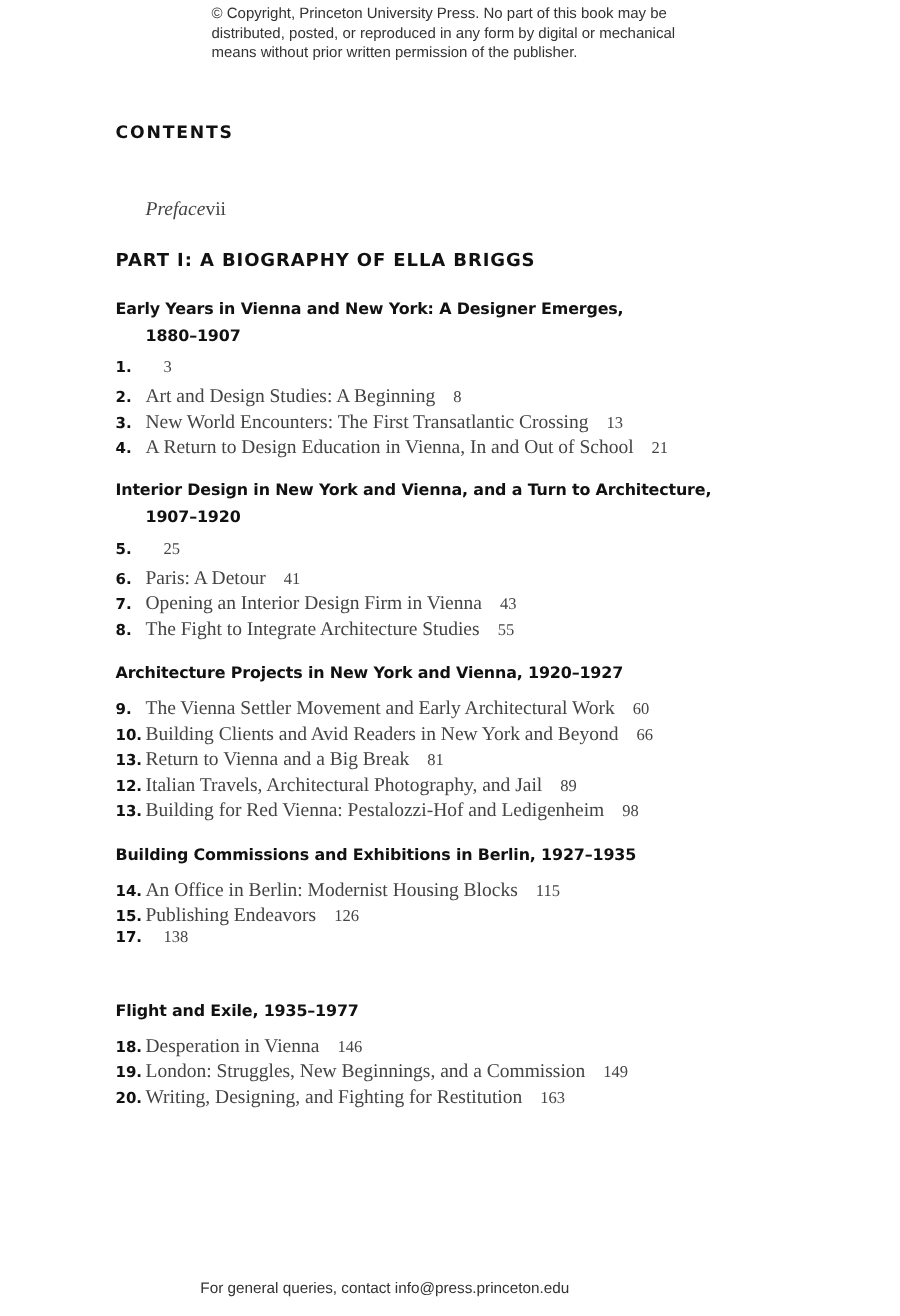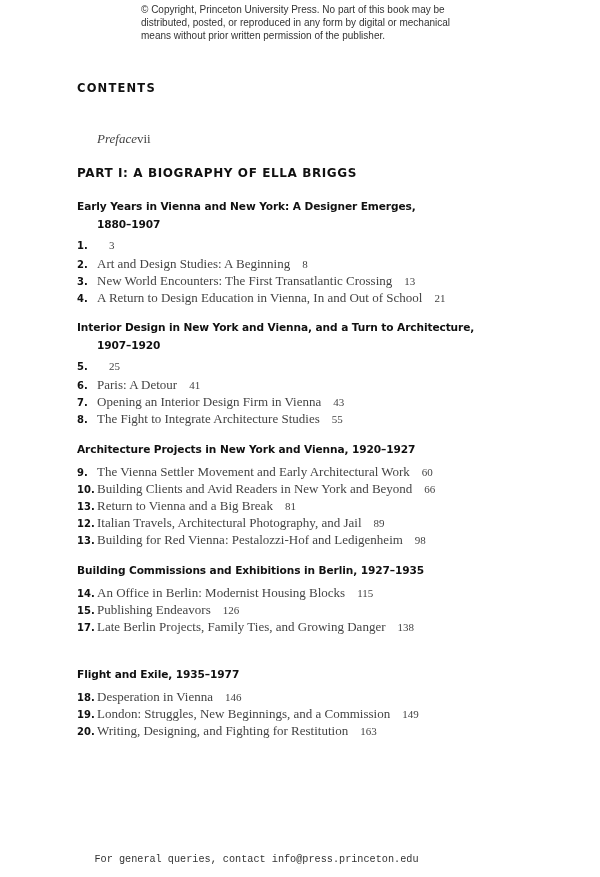--- a/index.html
+++ b/index.html
@@ -32,21 +32,21 @@
   .entries { margin-top: 6px; }
   .entry { display: flex; align-items: baseline; height: 17px; }
   .num {
     width: 20px; flex: 0 0 20px;
     font-family: "DejaVu Sans", sans-serif; font-weight: bold; font-size: 10px; color: #111;
   }
   .ctitle { font-family: "Liberation Serif", serif; font-size: 13px; color: #444; white-space: nowrap; }
   .cpage { font-family: "Liberation Serif", serif; font-size: 11px; color: #444; margin-left: 12px; }
   .footer {
     position: absolute; left: 0; width: 513px; top: 854px; text-align: center;
-    font-family: Liberation Mono, monospace; font-size: 10.2px; color: #333;
+    font-family: Liberation Sans, sans-serif; font-size: 10.2px; color: #333;
   }
 </style>
 </head>
 <body>
 
 <div class="copyright">
   <div>© Copyright, Princeton University Press. No part of this book may be</div>
   <div>distributed, posted, or reproduced in any form by digital or mechanical</div>
   <div>means without prior written permission of the publisher.</div>
 </div>
@@ -160,21 +160,20 @@
         <span class="ctitle">An Office in Berlin: Modernist Housing Blocks</span>
         <span class="cpage">115</span>
       </div>
     <div class="entry">
         <span class="num">15.</span>
         <span class="ctitle">Publishing Endeavors</span>
         <span class="cpage">126</span>
       </div>
     <div class="entry">
         <span class="num">17.</span>
-        <span class="ctitle">Late Berlin Projects, Family Ties, and Growing Danger</span>
         <span class="cpage">138</span>
       </div>
   </div>
 </div>
 
 <div class="section" style="top:666px;">
   <div class="sec-head single">
     <span>Flight and Exile,</span>
     <span class="years">1935–1977</span>
   </div>

